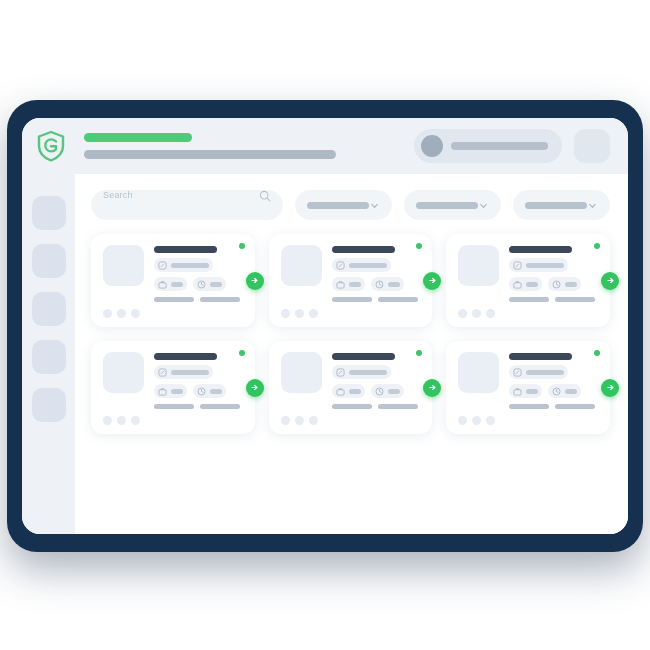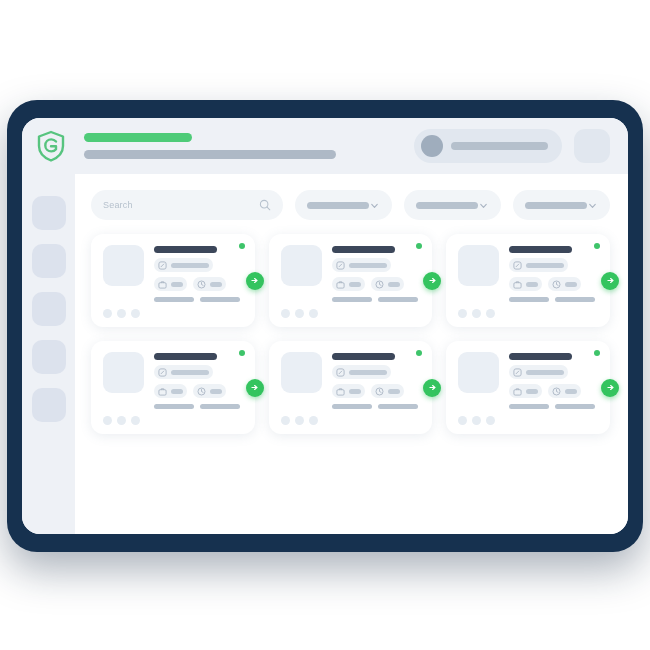--- a/index.html
+++ b/index.html
@@ -124,21 +124,20 @@
   #main { flex: 1 1 auto; background: #ffffff; padding: 16px 18px 0 16px; min-width: 0; }
 
   
   #filter-row { display: flex; gap: 12px; align-items: center; }
 
   #search-field {
     width: 192px; height: 30px;
     background: #f2f5f8;
     border-radius: 15px;
     display: flex;
-    align-items: center;
     padding: 0 12px;
   }
   #search-placeholder {
     flex: 1 1 auto;
     font-size: 9px;
     color: #b6c1cd;
     letter-spacing: .2px;
   }
   #search-icon { width: 12px; height: 12px; flex: 0 0 auto; }
 

